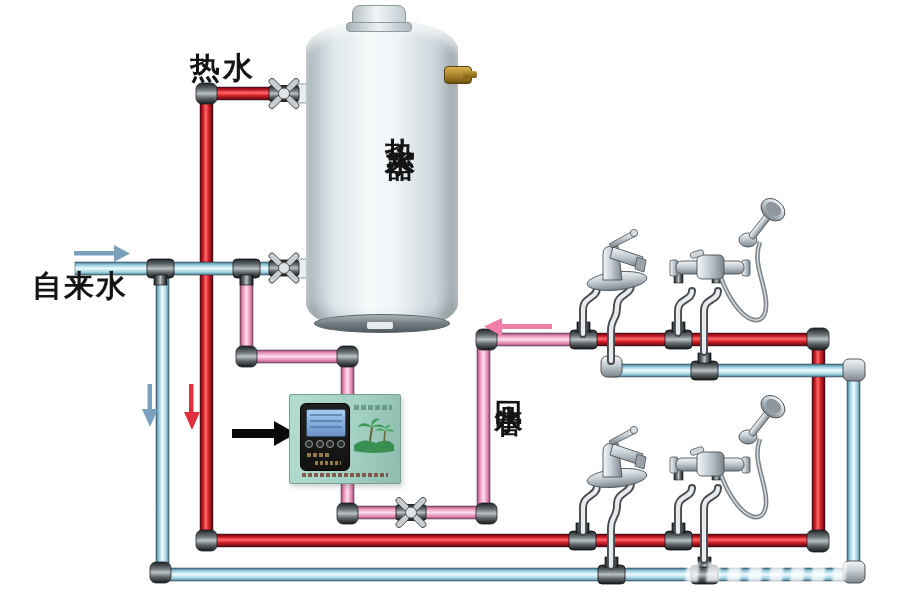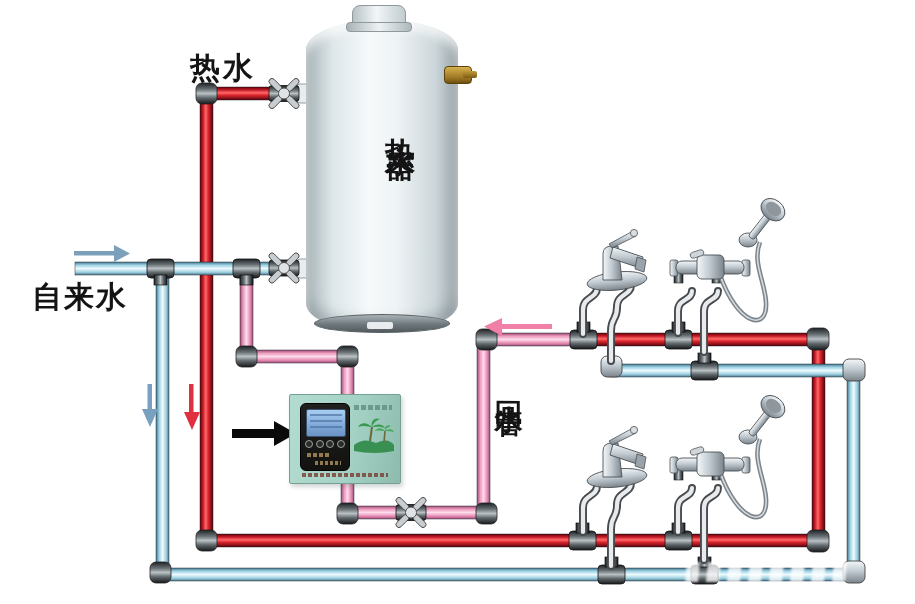--- a/index.html
+++ b/index.html
@@ -4,21 +4,21 @@
 <style>
   html,body{margin:0;padding:0;background:#fff;}
   .stage{
     position:relative;width:915px;height:585px;background:#ffffff;overflow:hidden;
     font-family:"DejaVu Sans","Liberation Sans",sans-serif;
   }
   .stage svg.pipes{position:absolute;left:0;top:0;}
   
   .lbl{position:absolute;color:#141414;font-weight:600;white-space:nowrap;}
   .lbl-hot{left:190px;top:48px;font-size:30px;letter-spacing:3px;}
-  .lbl-tap{left:32px;top:277px;font-size:30px;letter-spacing:2px;}
+  .lbl-tap{left:32px;top:266px;font-size:30px;letter-spacing:2px;}
   .lbl-device{left:24px;top:414px;font-size:30px;letter-spacing:1px;}
   .lbl-vert{writing-mode:vertical-rl;text-orientation:upright;}
   .lbl-heater{left:379px;top:114px;font-size:30px;letter-spacing:7px;}
   .lbl-returnpipe{left:489px;top:378px;font-size:28px;letter-spacing:5px;}
   
   .heater{
     position:absolute;left:306px;top:20px;width:152px;height:313px;
     border-radius:50% / 30px;
     background:linear-gradient(90deg,#aab6ba 0%,#dfe7ea 18%,#f6fafb 42%,#eef3f5 60%,#ccd6da 85%,#9aa6aa 100%);
     box-shadow:inset 0 8px 10px rgba(255,255,255,.7), inset 0 -10px 14px rgba(90,100,105,.35);

